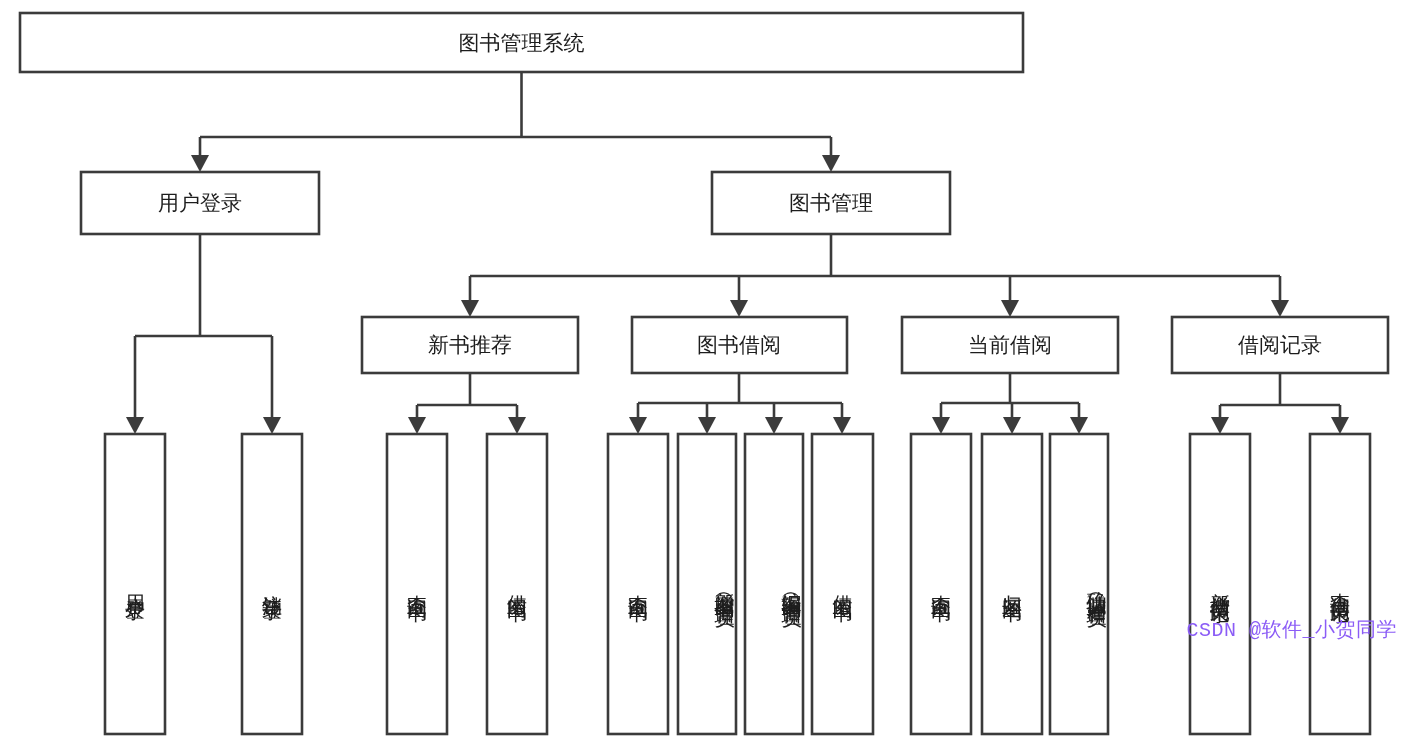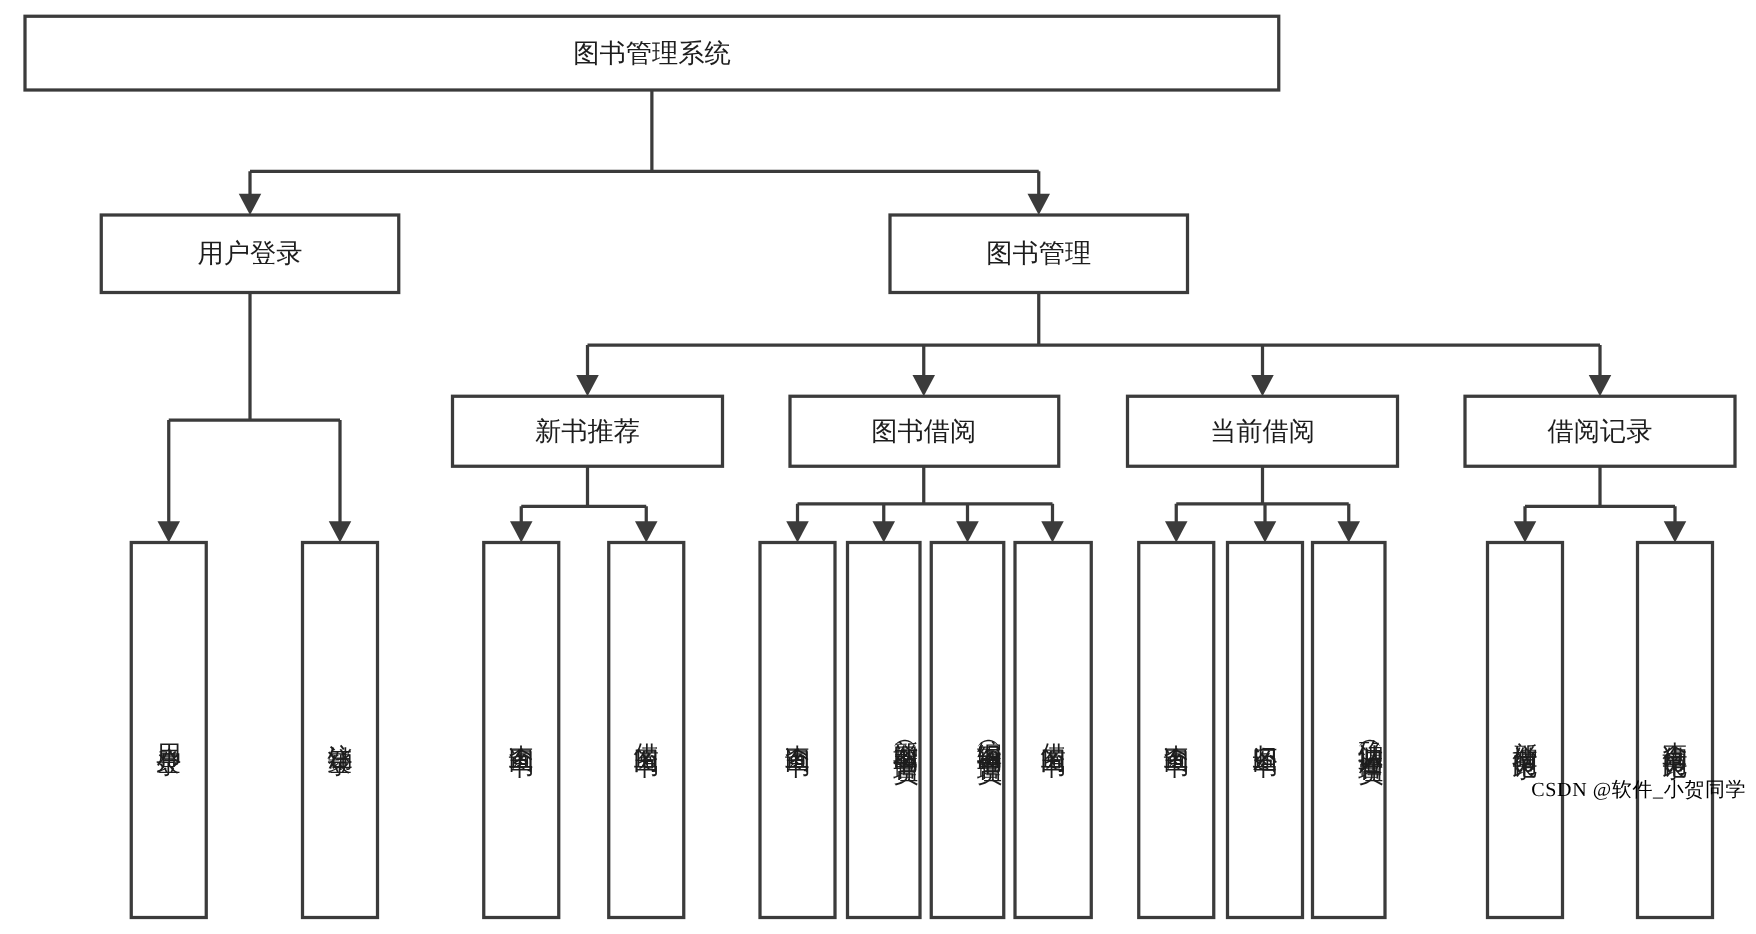--- a/index.html
+++ b/index.html
@@ -59,23 +59,23 @@
     color: #1d1d1d;
     letter-spacing: 2.5px;
     white-space: nowrap;
     text-align: center;
     pointer-events: none;
   }
   .watermark {
     position: absolute;
     right: 8px;
     bottom: 5px;
-    font-family: Liberation Serif, serif;
-    font-size: 16px;
-    color: #000000;
+    font-family: Liberation Mono, monospace;
+    font-size: 20px;
+    color: #8b5cf6;
     letter-spacing: 0.5px;
     white-space: nowrap;
   }
 </style>
 </head>
 <body>
 
 <div id="diagram-root">
 
   <svg class="diagram-canvas" viewBox="0 0 1405 747">

